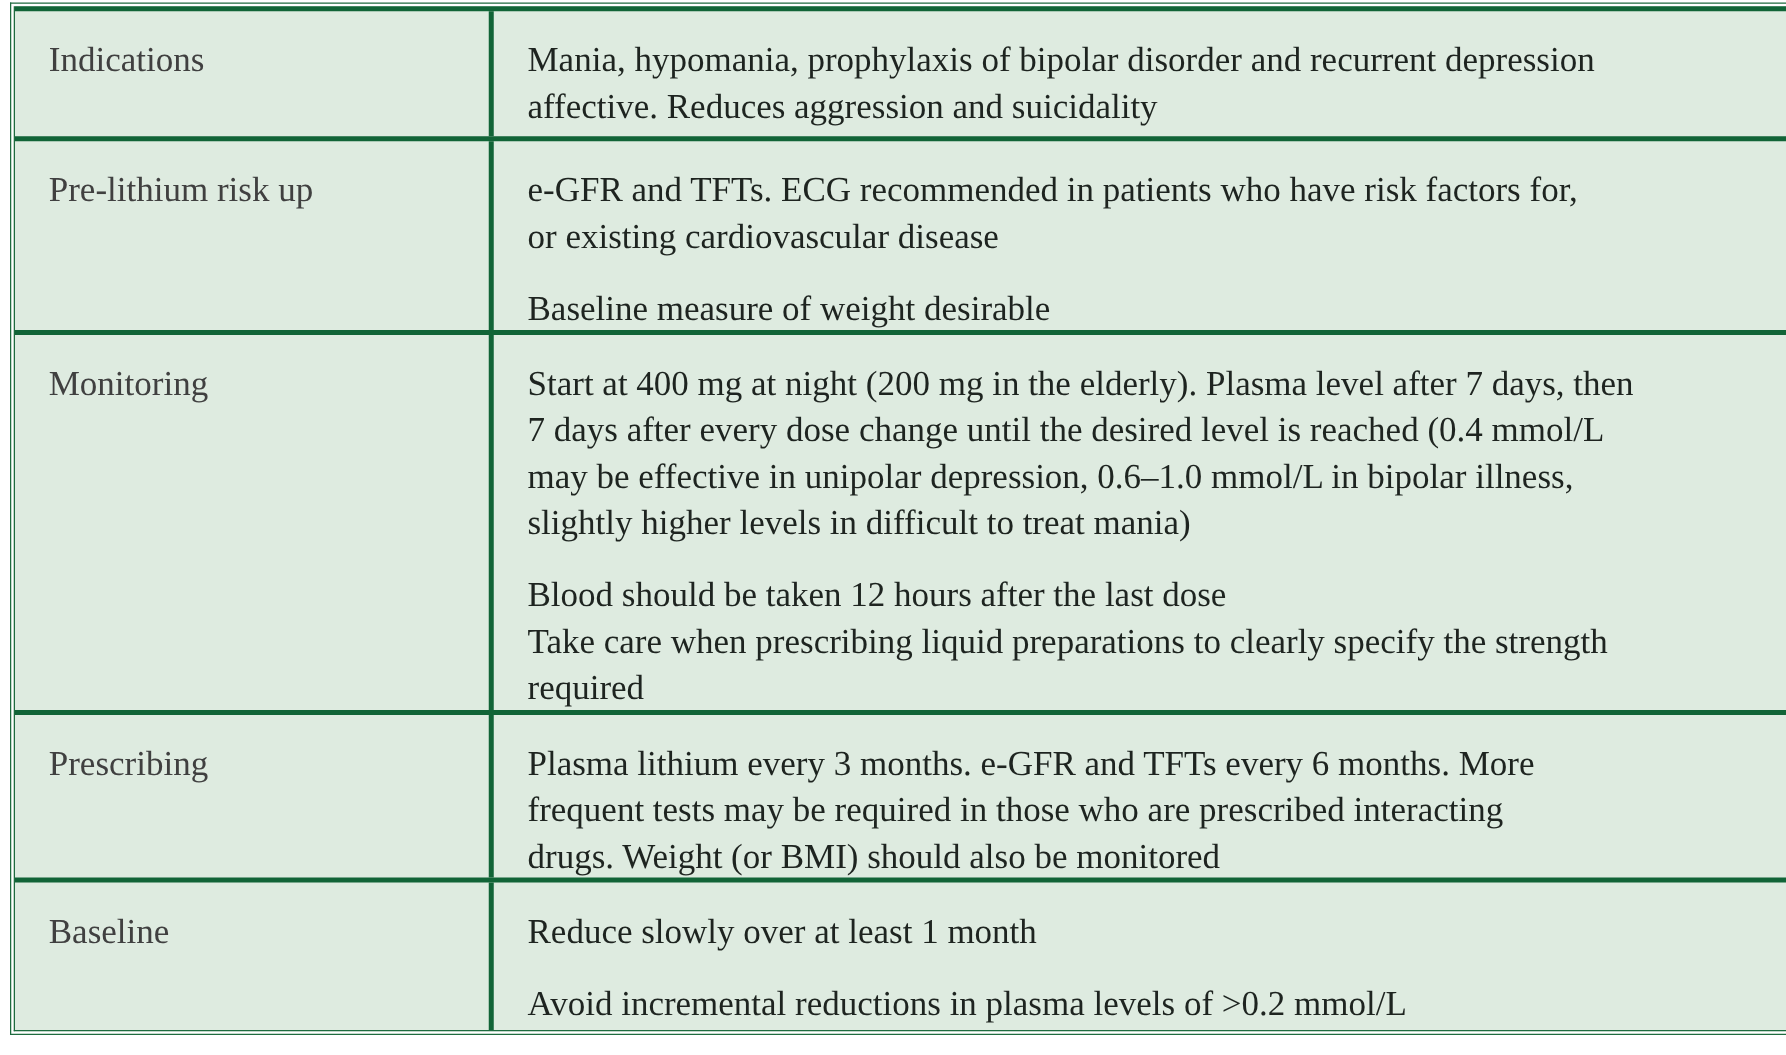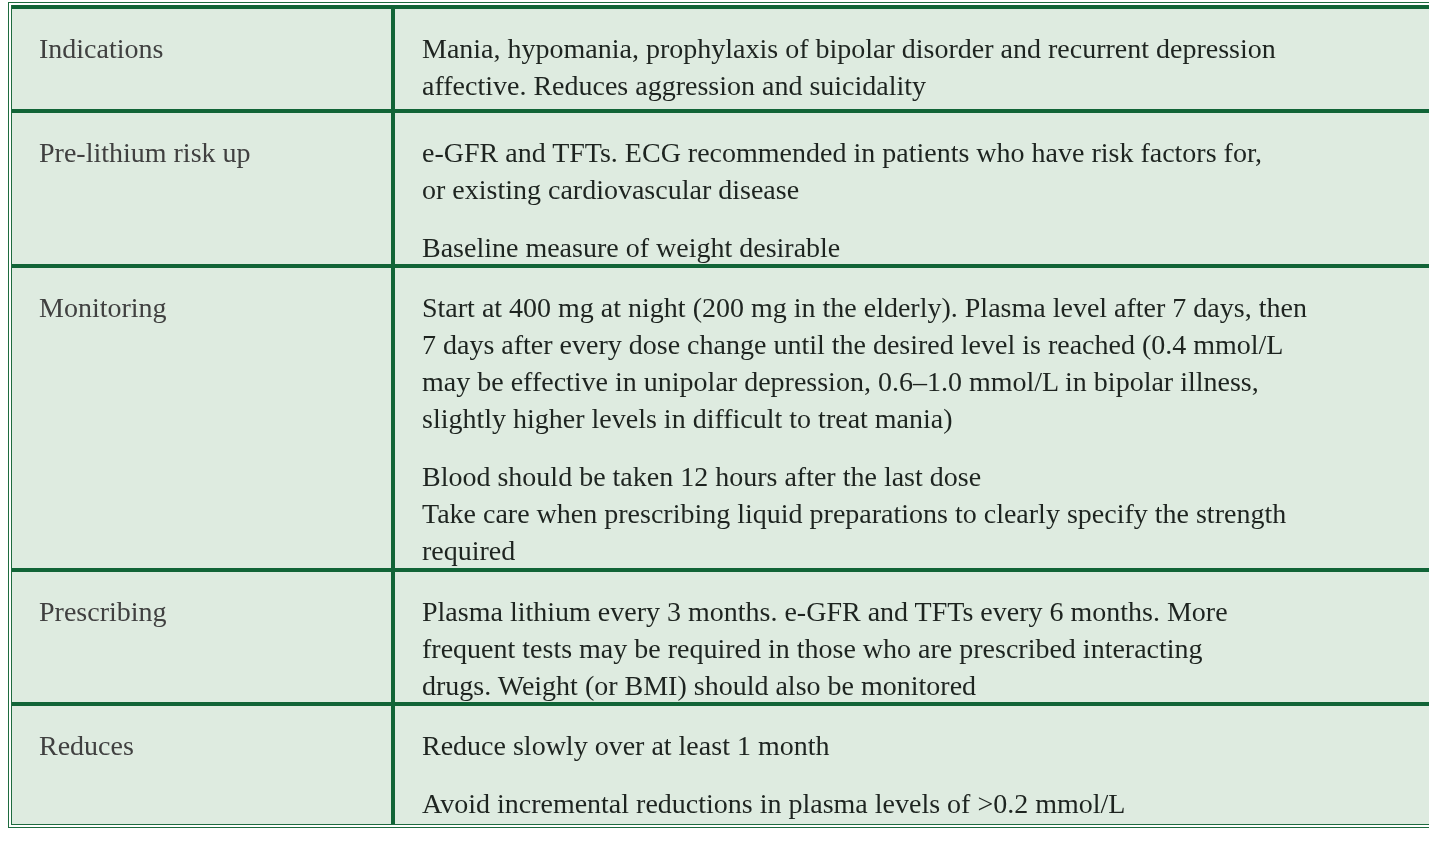--- a/index.html
+++ b/index.html
@@ -87,21 +87,21 @@
       <div class="cell-body">
         <p class="para">
           <span class="line">Plasma lithium every 3 months. e-GFR and TFTs every 6 months. More</span>
           <span class="line">frequent tests may be required in those who are prescribed interacting</span>
           <span class="line">drugs. Weight (or BMI) should also be monitored</span>
         </p>
       </div>
     </div>
 
     <div class="row" style="flex:1;">
-      <div class="cell-label">Reduces</div>
+      <div class="cell-label">Baseline</div>
       <div class="cell-body">
         <p class="para">
           <span class="line">Reduce slowly over at least 1 month</span>
         </p>
         <p class="para">
           <span class="line">Avoid incremental reductions in plasma levels of &gt;0.2 mmol/L</span>
         </p>
       </div>
     </div>
 

